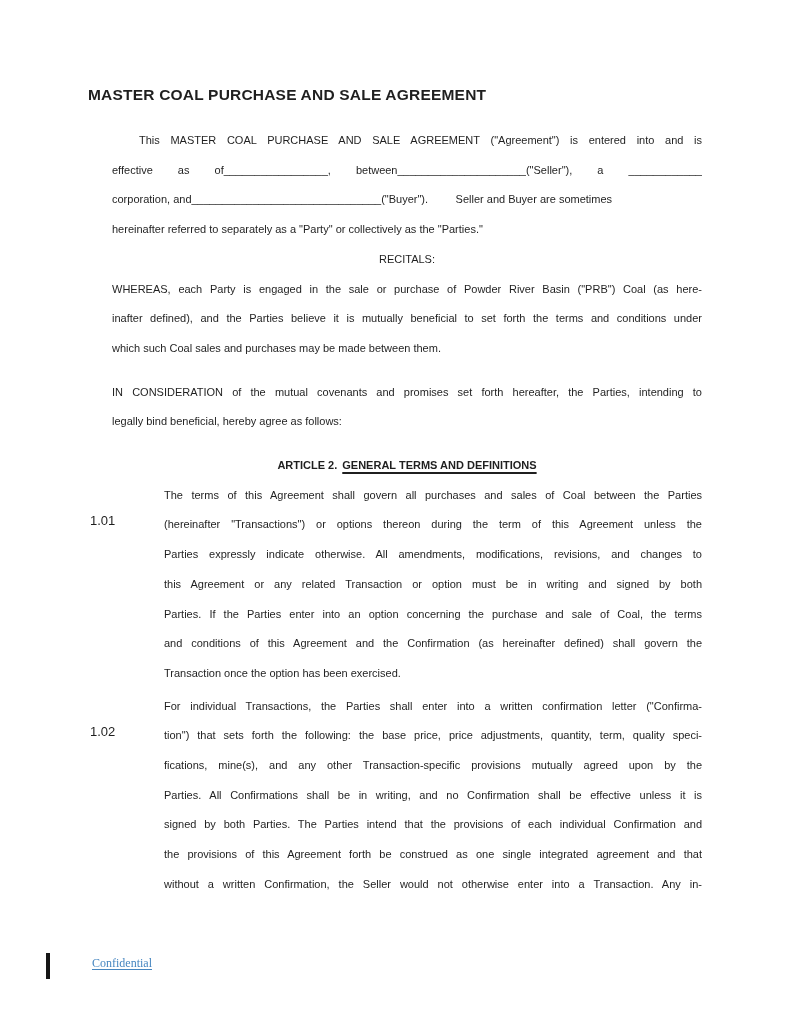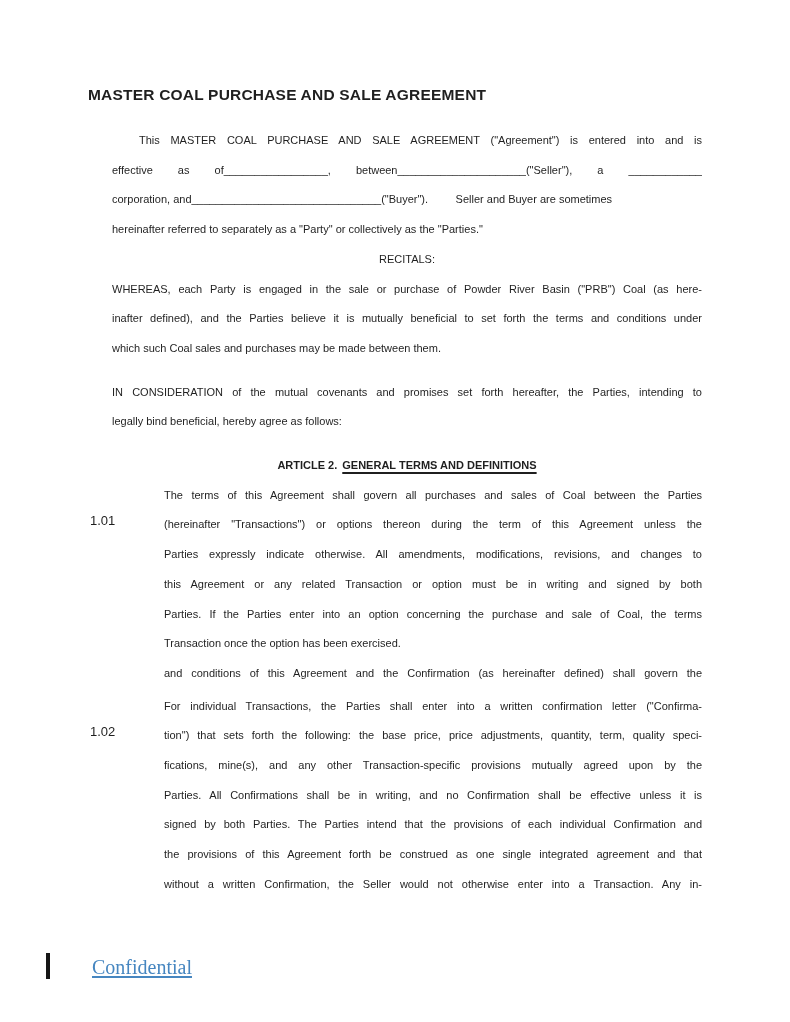--- a/index.html
+++ b/index.html
@@ -46,21 +46,21 @@
     margin-left:5px;
   }
   .footer-bar {
     position:absolute; left:46px; top:953px;
     width:3.5px; height:26px;
     background:#161616;
   }
   .confidential {
     position:absolute; left:92px; top:956px;
     font-family:"Liberation Serif","DejaVu Serif",serif;
-    font-size:20px;
+    font-size:12px;
     color:#4686c0;
     text-decoration:underline;
     text-underline-offset:2px;
     cursor:pointer;
   }
 </style>
 </head>
 <body>
 
 <div class="page">
@@ -92,22 +92,22 @@
       <span class="bold">ARTICLE 2.</span><span class="bold u">GENERAL TERMS AND DEFINITIONS</span>
     </div>
 
     <div class="section">
       <span class="sec-num">1.01</span>
       <div class="line">The terms of this Agreement shall govern all purchases and sales of Coal between the Parties</div>
       <div class="line">(hereinafter "Transactions") or options thereon during the term of this Agreement unless the</div>
       <div class="line">Parties expressly indicate otherwise. All amendments, modifications, revisions, and changes to</div>
       <div class="line">this Agreement or any related Transaction or option must be in writing and signed by both</div>
       <div class="line">Parties. If the Parties enter into an option concerning the purchase and sale of Coal, the terms</div>
+      <div class="line">and conditions of this Agreement and the Confirmation (as hereinafter defined) shall govern the</div>
       <div class="line natural">Transaction once the option has been exercised.</div>
-      <div class="line">and conditions of this Agreement and the Confirmation (as hereinafter defined) shall govern the</div>
     </div>
 
     <div class="section gap-sm">
       <span class="sec-num">1.02</span>
       <div class="line">For individual Transactions, the Parties shall enter into a written confirmation letter ("Confirma-</div>
       <div class="line">tion") that sets forth the following: the base price, price adjustments, quantity, term, quality speci-</div>
       <div class="line">fications, mine(s), and any other Transaction-specific provisions mutually agreed upon by the</div>
       <div class="line">Parties. All Confirmations shall be in writing, and no Confirmation shall be effective unless it is</div>
       <div class="line">signed by both Parties. The Parties intend that the provisions of each individual Confirmation and</div>
       <div class="line">the provisions of this Agreement forth be construed as one single integrated agreement and that</div>

